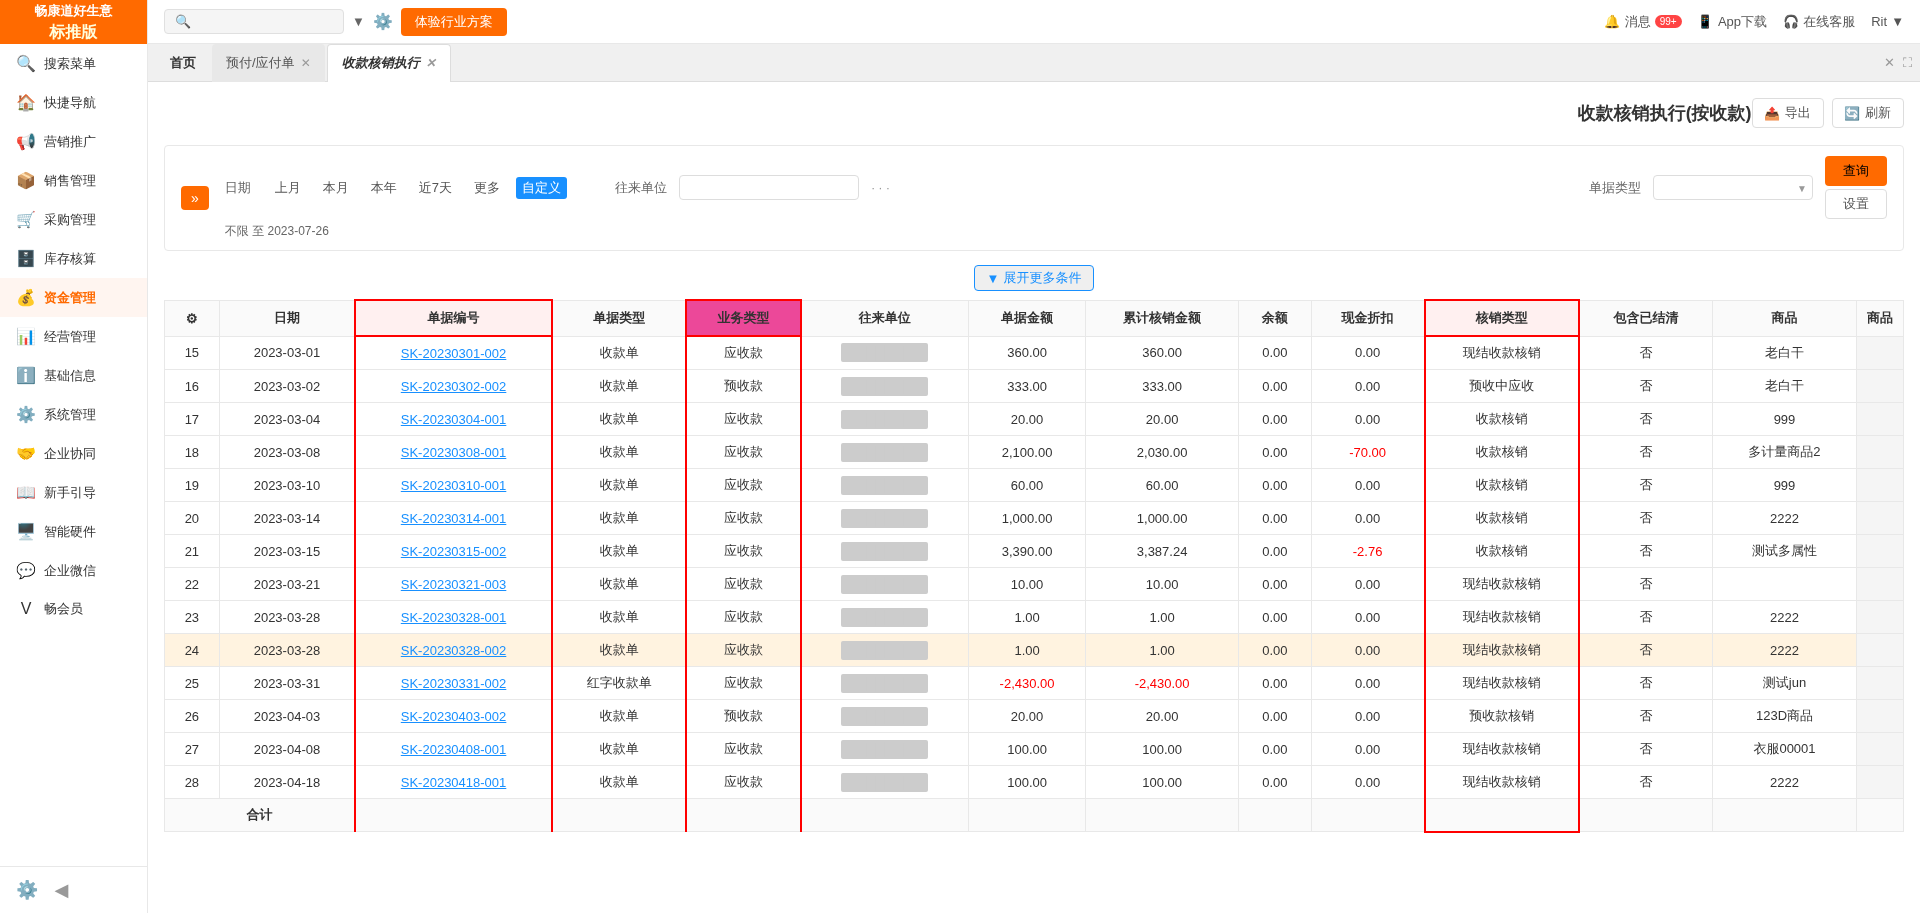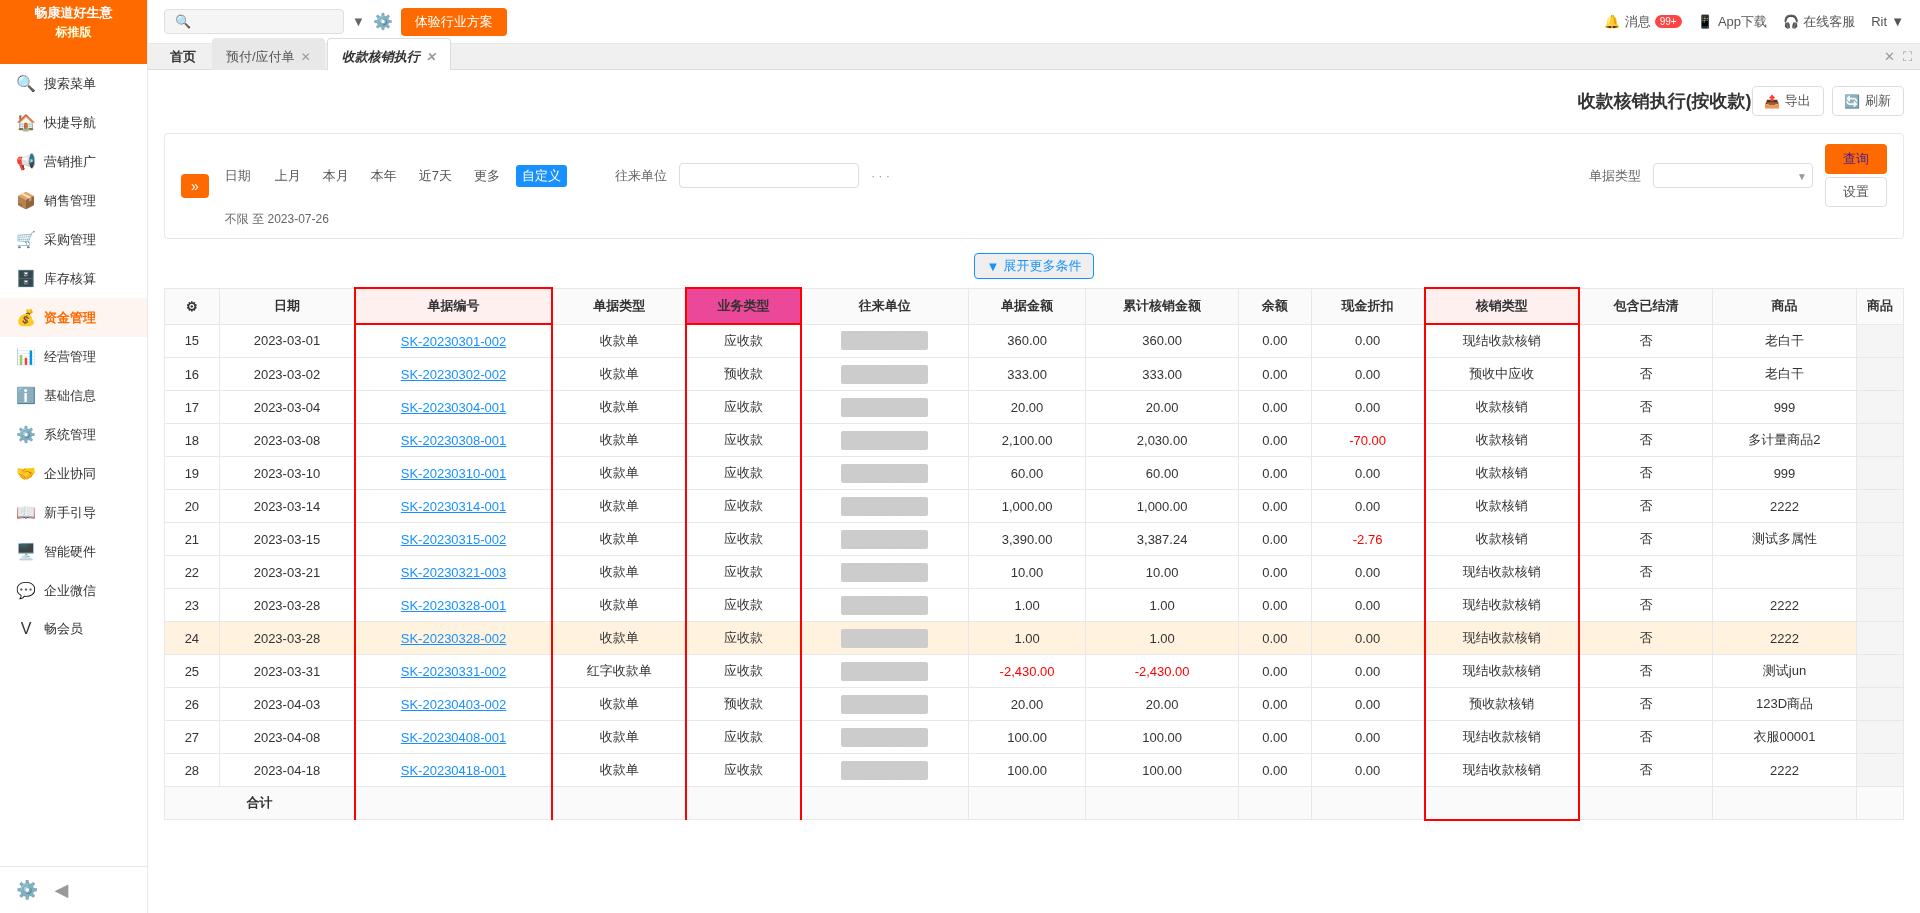--- a/index.html
+++ b/index.html
@@ -9,32 +9,32 @@
     .sidebar {
       width: 148px;
       background: #fff;
       display: flex;
       flex-direction: column;
       border-right: 1px solid #e8e8e8;
       flex-shrink: 0;
     }
     .sidebar-logo {
       background: #ff6a00;
-      height: 64px;
-      display: flex;
-      align-items: center;
-      justify-content: flex-start;
+      height: 44px;
+      display: flex;
+      align-items: center;
+      justify-content: center;
       color: #fff;
       font-size: 14px;
       font-weight: bold;
       flex-direction: column;
       padding: 4px 8px;
     }
     .sidebar-logo .logo-main { font-size: 13px; }
-    .sidebar-logo .logo-sub { font-size: 12px; color: #ffd; margin-top: 2px; }
+    .sidebar-logo .logo-sub { font-size: 16px; color: #ffd; margin-top: 2px; }
     .sidebar-item {
       display: flex;
       align-items: center;
       padding: 10px 16px;
       cursor: pointer;
       color: #333;
       gap: 8px;
     }
     .sidebar-item.active { background: #fff5f0; color: #ff6a00; font-weight: bold; }
     .sidebar-icon { font-size: 16px; width: 20px; text-align: center; }
@@ -111,21 +111,21 @@
       padding: 1px 5px;
       font-size: 10px;
     }
 
     
     .tabbar {
       background: #f0f0f0;
       display: flex;
       align-items: center;
       border-bottom: 1px solid #ddd;
-      height: 26px;
+      height: 38px;
       padding: 0 8px;
     }
     .tab {
       display: flex;
       align-items: center;
       padding: 6px 14px;
       border-radius: 4px 4px 0 0;
       cursor: pointer;
       gap: 6px;
       height: 38px;
@@ -234,21 +234,21 @@
       position: absolute;
       right: 6px;
       top: 50%;
       transform: translateY(-50%);
       font-size: 10px;
       color: #999;
       pointer-events: none;
     }
     .query-btn {
       background: #ff6a00;
-      color: #4c1d95;
+      color: #000000;
       border: none;
       border-radius: 4px;
       padding: 6px 18px;
       cursor: pointer;
       font-size: 13px;
     }
     .setting-btn {
       border: 1px solid #ddd;
       border-radius: 4px;
       padding: 5px 14px;

